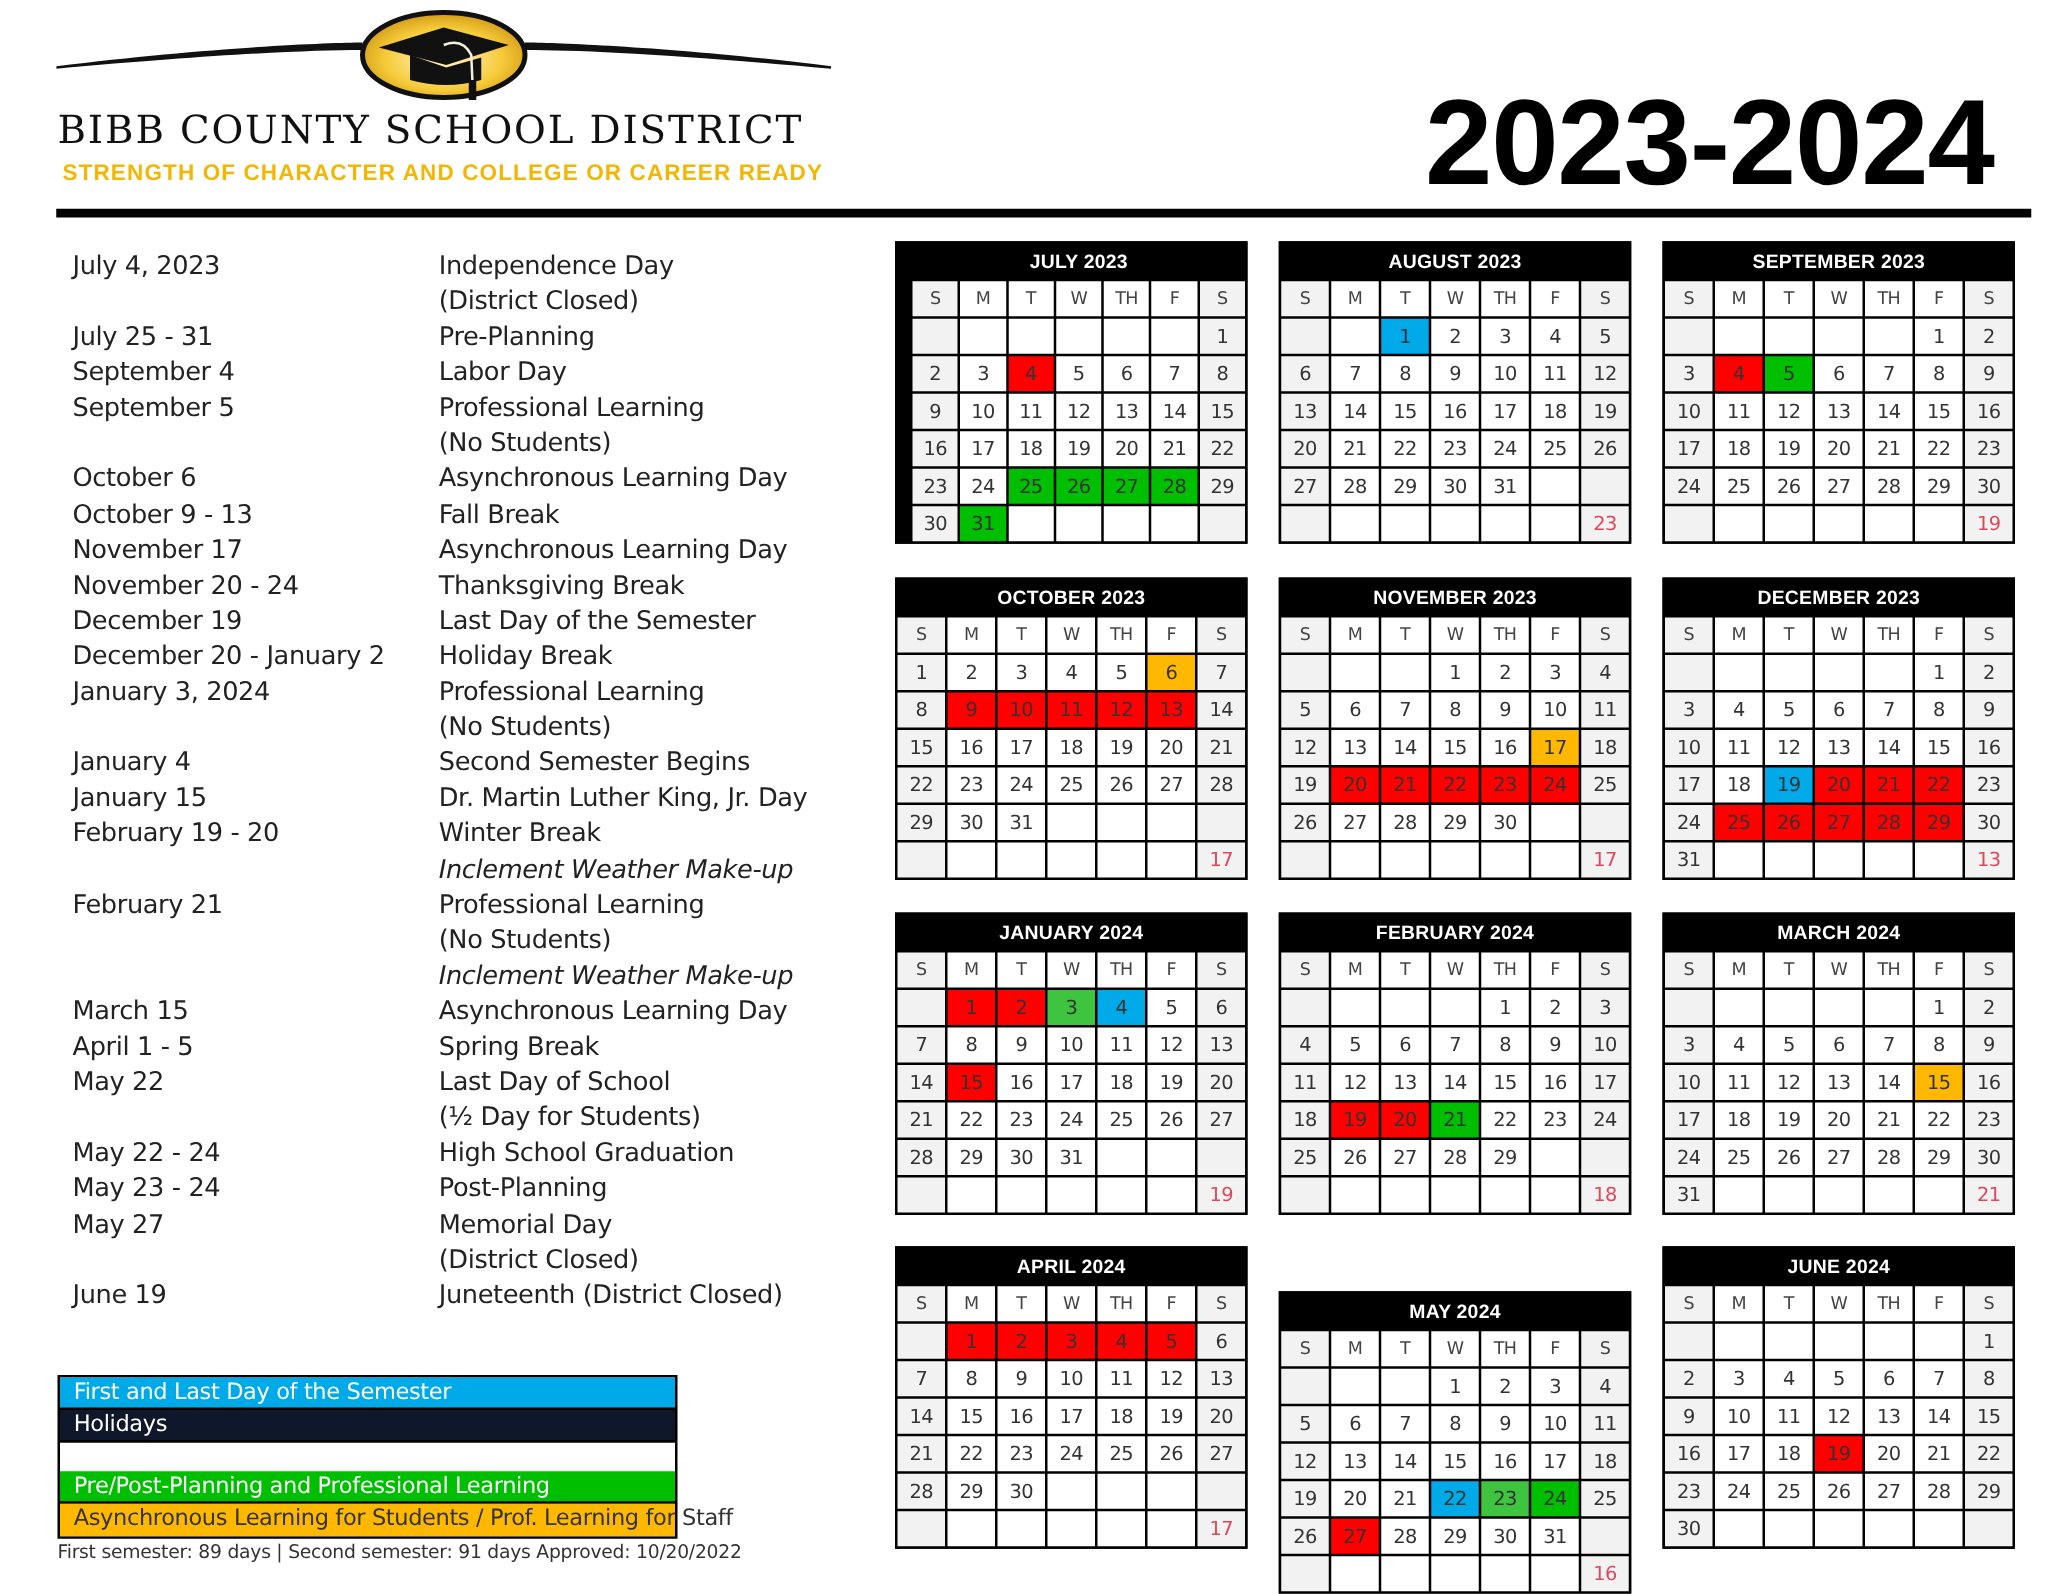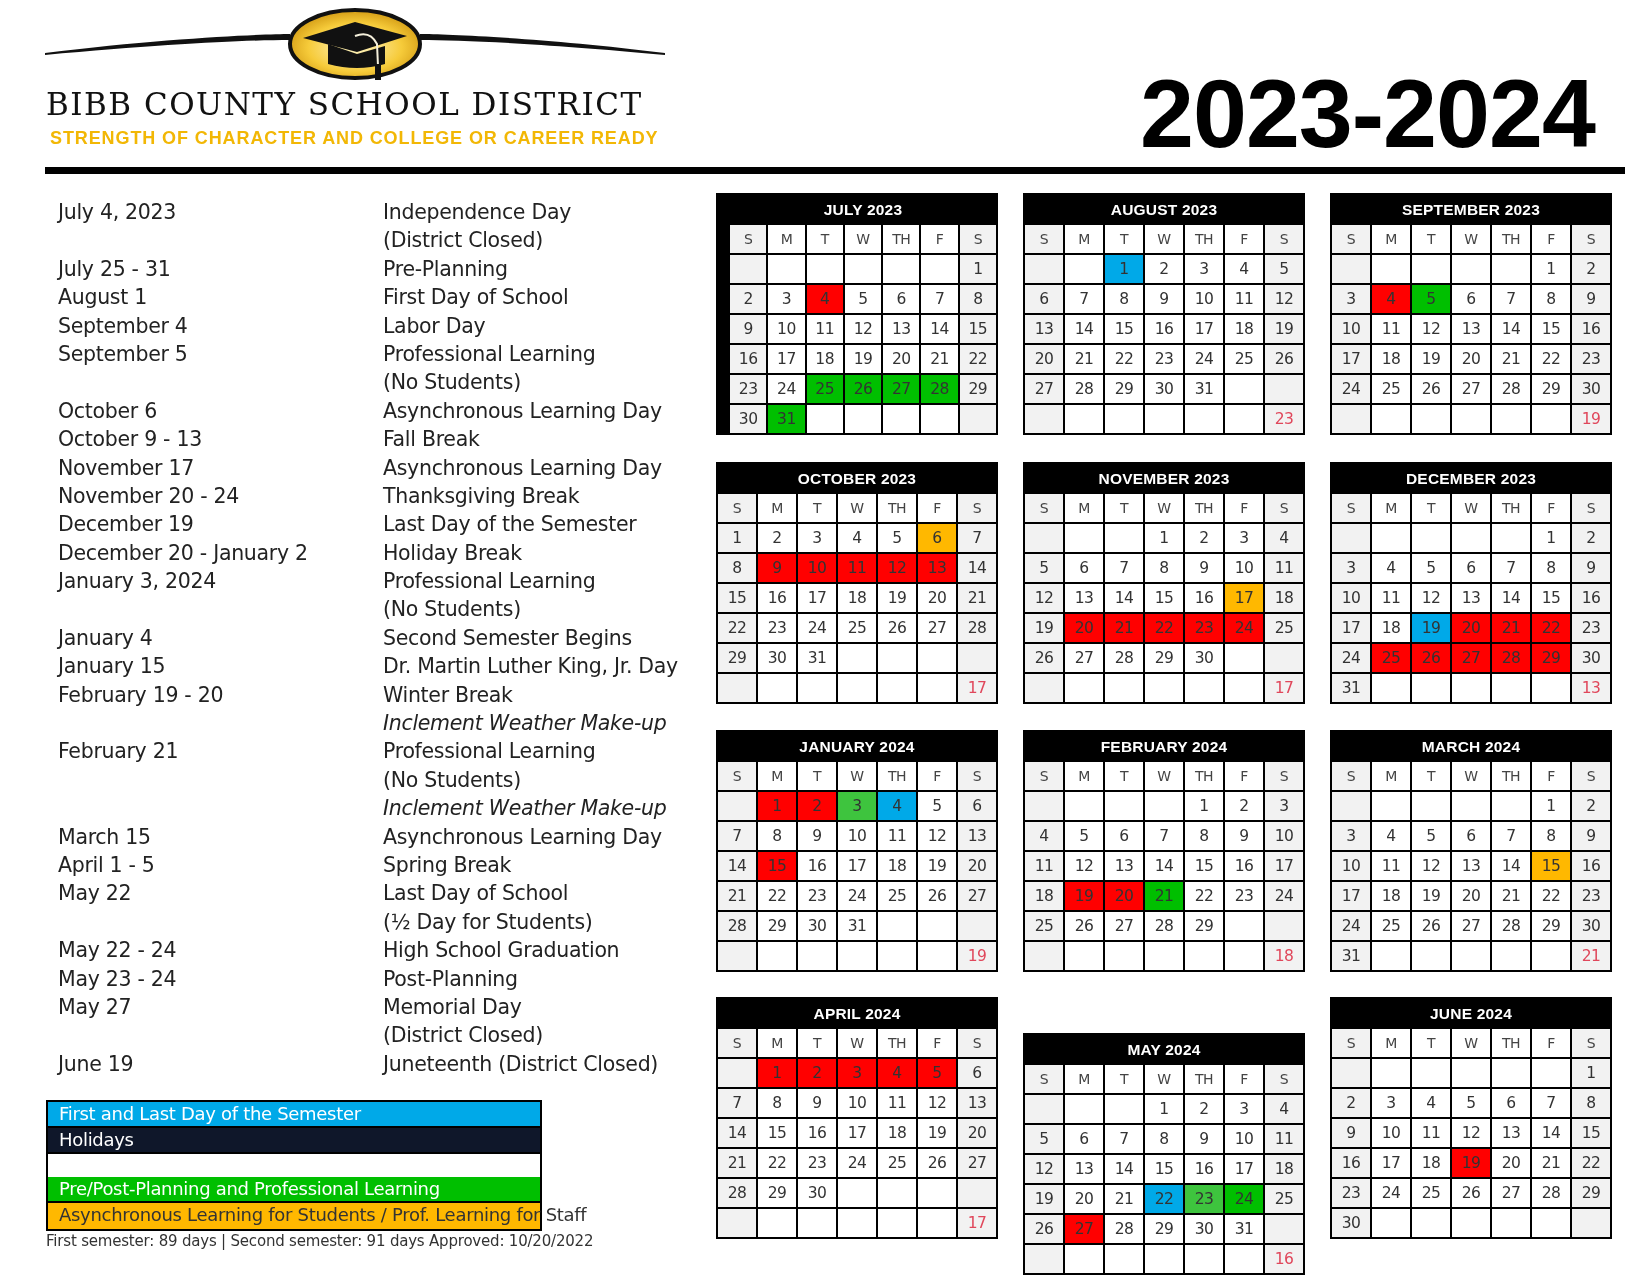--- a/index.html
+++ b/index.html
@@ -15,21 +15,21 @@
     font-weight: bold; font-size: 18px; color: #F2B705; letter-spacing: 0.9px; white-space: nowrap; }
   #year-title { position: absolute; left: 1140px; top: 58px; font-family: "Liberation Sans", sans-serif;
     font-weight: bold; font-size: 97px; color: #000; letter-spacing: -1px; white-space: nowrap; }
   #header-rule { position: absolute; left: 45px; top: 167px; width: 1580px; height: 7px; background: #000; }
 
   
   #events { position: absolute; left: 58px; top: 198px; width: 600px; }
   .ev-line { position: relative; height: 28.4px; font-size: 20.5px; line-height: 28.4px; color: #222;
     font-family: "DejaVu Sans", sans-serif; font-weight: normal; letter-spacing: -0.3px; white-space: nowrap; }
   .ev-date { position: absolute; left: 0; top: 0; }
-  .ev-desc { position: absolute; left: 293px; top: 0; margin-left: 32px; }
+  .ev-desc { position: absolute; left: 293px; top: 0; }
   .ev-desc.italic { font-style: italic; }
 
   
   #legend { position: absolute; left: 46px; top: 1100px; width: 496px; border: 2px solid #000; }
   .legend-row { height: 26px; line-height: 24px; font-size: 18px; padding-left: 11px; border-bottom: 2px solid #000;
     white-space: nowrap; letter-spacing: -0.3px; }
   .legend-row:last-child { border-bottom: none; }
 
   #footer { position: absolute; left: 46px; top: 1232px; font-size: 15px; color: #333; white-space: nowrap; letter-spacing: -0.2px; }
 
@@ -74,24 +74,20 @@
       <span class="ev-date">July 4, 2023</span>
       <span class="ev-desc">Independence Day</span>
     </div>
     <div class="ev-line">
       <span class="ev-date"></span>
       <span class="ev-desc">(District Closed)</span>
     </div>
     <div class="ev-line">
       <span class="ev-date">July 25 - 31</span>
       <span class="ev-desc">Pre-Planning</span>
-    </div>
-    <div class="ev-line">
-      <span class="ev-date">August 1</span>
-      <span class="ev-desc">First Day of School</span>
     </div>
     <div class="ev-line">
       <span class="ev-date">September 4</span>
       <span class="ev-desc">Labor Day</span>
     </div>
     <div class="ev-line">
       <span class="ev-date">September 5</span>
       <span class="ev-desc">Professional Learning</span>
     </div>
     <div class="ev-line">

